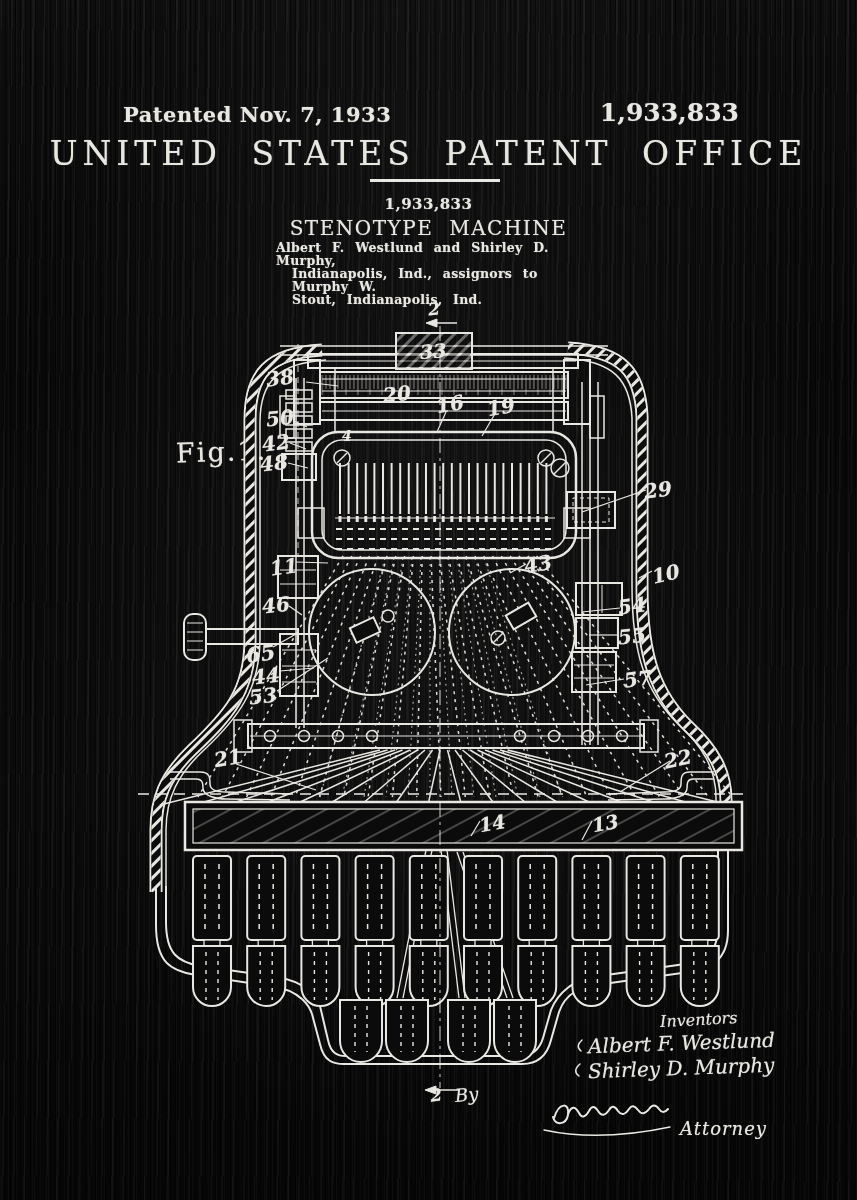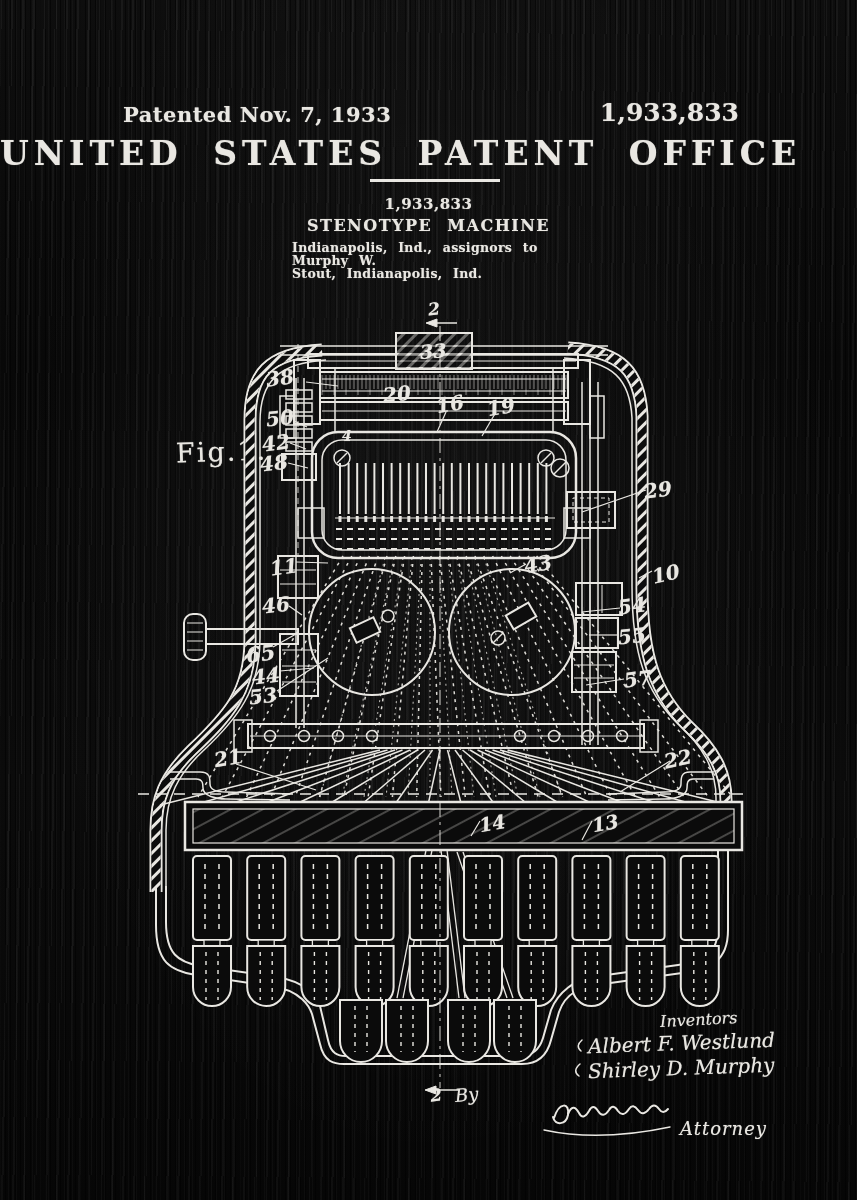--- a/index.html
+++ b/index.html
@@ -11,24 +11,24 @@
       repeating-linear-gradient(90deg, rgba(255,255,255,0.055) 0px, rgba(255,255,255,0) 1px, rgba(0,0,0,0) 1px, rgba(0,0,0,0) 8px),
       repeating-linear-gradient(90deg, rgba(0,0,0,0.55) 0px, rgba(0,0,0,0.55) 1px, rgba(0,0,0,0) 1px, rgba(0,0,0,0) 5px),
       repeating-linear-gradient(91deg, rgba(255,255,255,0.028) 0px, rgba(255,255,255,0.028) 2px, rgba(0,0,0,0.28) 2px, rgba(0,0,0,0.28) 11px),
       linear-gradient(180deg,#131313 0%, #0b0b0b 30%, #0f0f0f 65%, #080808 100%);
     font-family:"DejaVu Serif","Liberation Serif",serif;
     color:#e9e7e2;
   }
   .hdr{position:absolute;white-space:nowrap;text-shadow:0 0 1px rgba(240,240,235,.5);}
   #patented{left:123px;top:102px;font-size:21px;font-weight:bold;letter-spacing:.5px;}
   #patnum{right:118px;top:98px;font-size:25px;font-weight:bold;}
-  #office{left:0;right:0;top:134px;font-size:33px;font-weight:bold;letter-spacing:5px;word-spacing:14px;}
+  #office{left:0;right:0;top:134px;text-align:center;font-size:33px;font-weight:normal;letter-spacing:5px;word-spacing:14px;}
   #rule{position:absolute;left:370px;top:179px;width:130px;height:3px;background:#e9e7e2;}
   #docnum{left:0;right:0;top:195px;text-align:center;font-size:15px;font-weight:bold;letter-spacing:.5px;}
-  #title{left:0;right:0;top:216px;text-align:center;font-size:16px;font-weight:bold;letter-spacing:1.5px;word-spacing:8px;}
+  #title{left:0;right:0;top:216px;text-align:center;font-size:20px;font-weight:normal;letter-spacing:1.5px;word-spacing:8px;}
   #byline{position:absolute;left:276px;top:241px;width:320px;font-size:12.5px;font-weight:bold;line-height:13px;text-shadow:0 0 1px rgba(240,240,235,.5);}
   #byline .b2,#byline .b3{padding-left:16px;}
   #byline div{word-spacing:6px;letter-spacing:.3px;}
   #figlabel{position:absolute;left:176px;top:436px;font-size:27px;letter-spacing:2px;transform:rotate(-2deg);text-shadow:0 0 1px rgba(240,240,235,.6);}
   .ref{position:absolute;font-style:italic;font-weight:bold;z-index:5;white-space:nowrap;text-shadow:0 0 1px rgba(240,240,235,.55);}
   .script{position:absolute;font-style:italic;z-index:5;white-space:nowrap;text-shadow:0 0 1px rgba(240,240,235,.55);}
   #fig{position:absolute;left:130px;top:300px;width:630px;height:900px;z-index:1;}
   svg line,svg path,svg rect,svg circle,svg polyline{vector-effect:none;}
 </style>
 </head>
@@ -36,20 +36,21 @@
 
 <div id="poster">
 
   <span id="patented" class="hdr">Patented Nov. 7, 1933</span>
   <span id="patnum" class="hdr">1,933,833</span>
   <div id="office" class="hdr">UNITED STATES PATENT OFFICE</div>
   <div id="rule"></div>
   <div id="docnum" class="hdr">1,933,833</div>
   <div id="title" class="hdr">STENOTYPE MACHINE</div>
   <div id="byline">
+    <div class="b1">Albert F. Westlund and Shirley D. Murphy,</div>
     <div class="b2">Indianapolis, Ind., assignors to Murphy W.</div>
     <div class="b3">Stout, Indianapolis, Ind.</div>
   </div>
 
   <span id="figlabel">Fig.1.</span>
 
   <span class="ref" style="left:428px;top:299px;font-size:17px;transform:rotate(-6deg)">2</span>
   <span class="ref" style="left:420px;top:340px;font-size:19px;transform:rotate(-4deg)">33</span>
   <span class="ref" style="left:266px;top:366px;font-size:20px;transform:rotate(-8deg)">38</span>
   <span class="ref" style="left:383px;top:382px;font-size:20px;transform:rotate(-6deg)">20</span>

